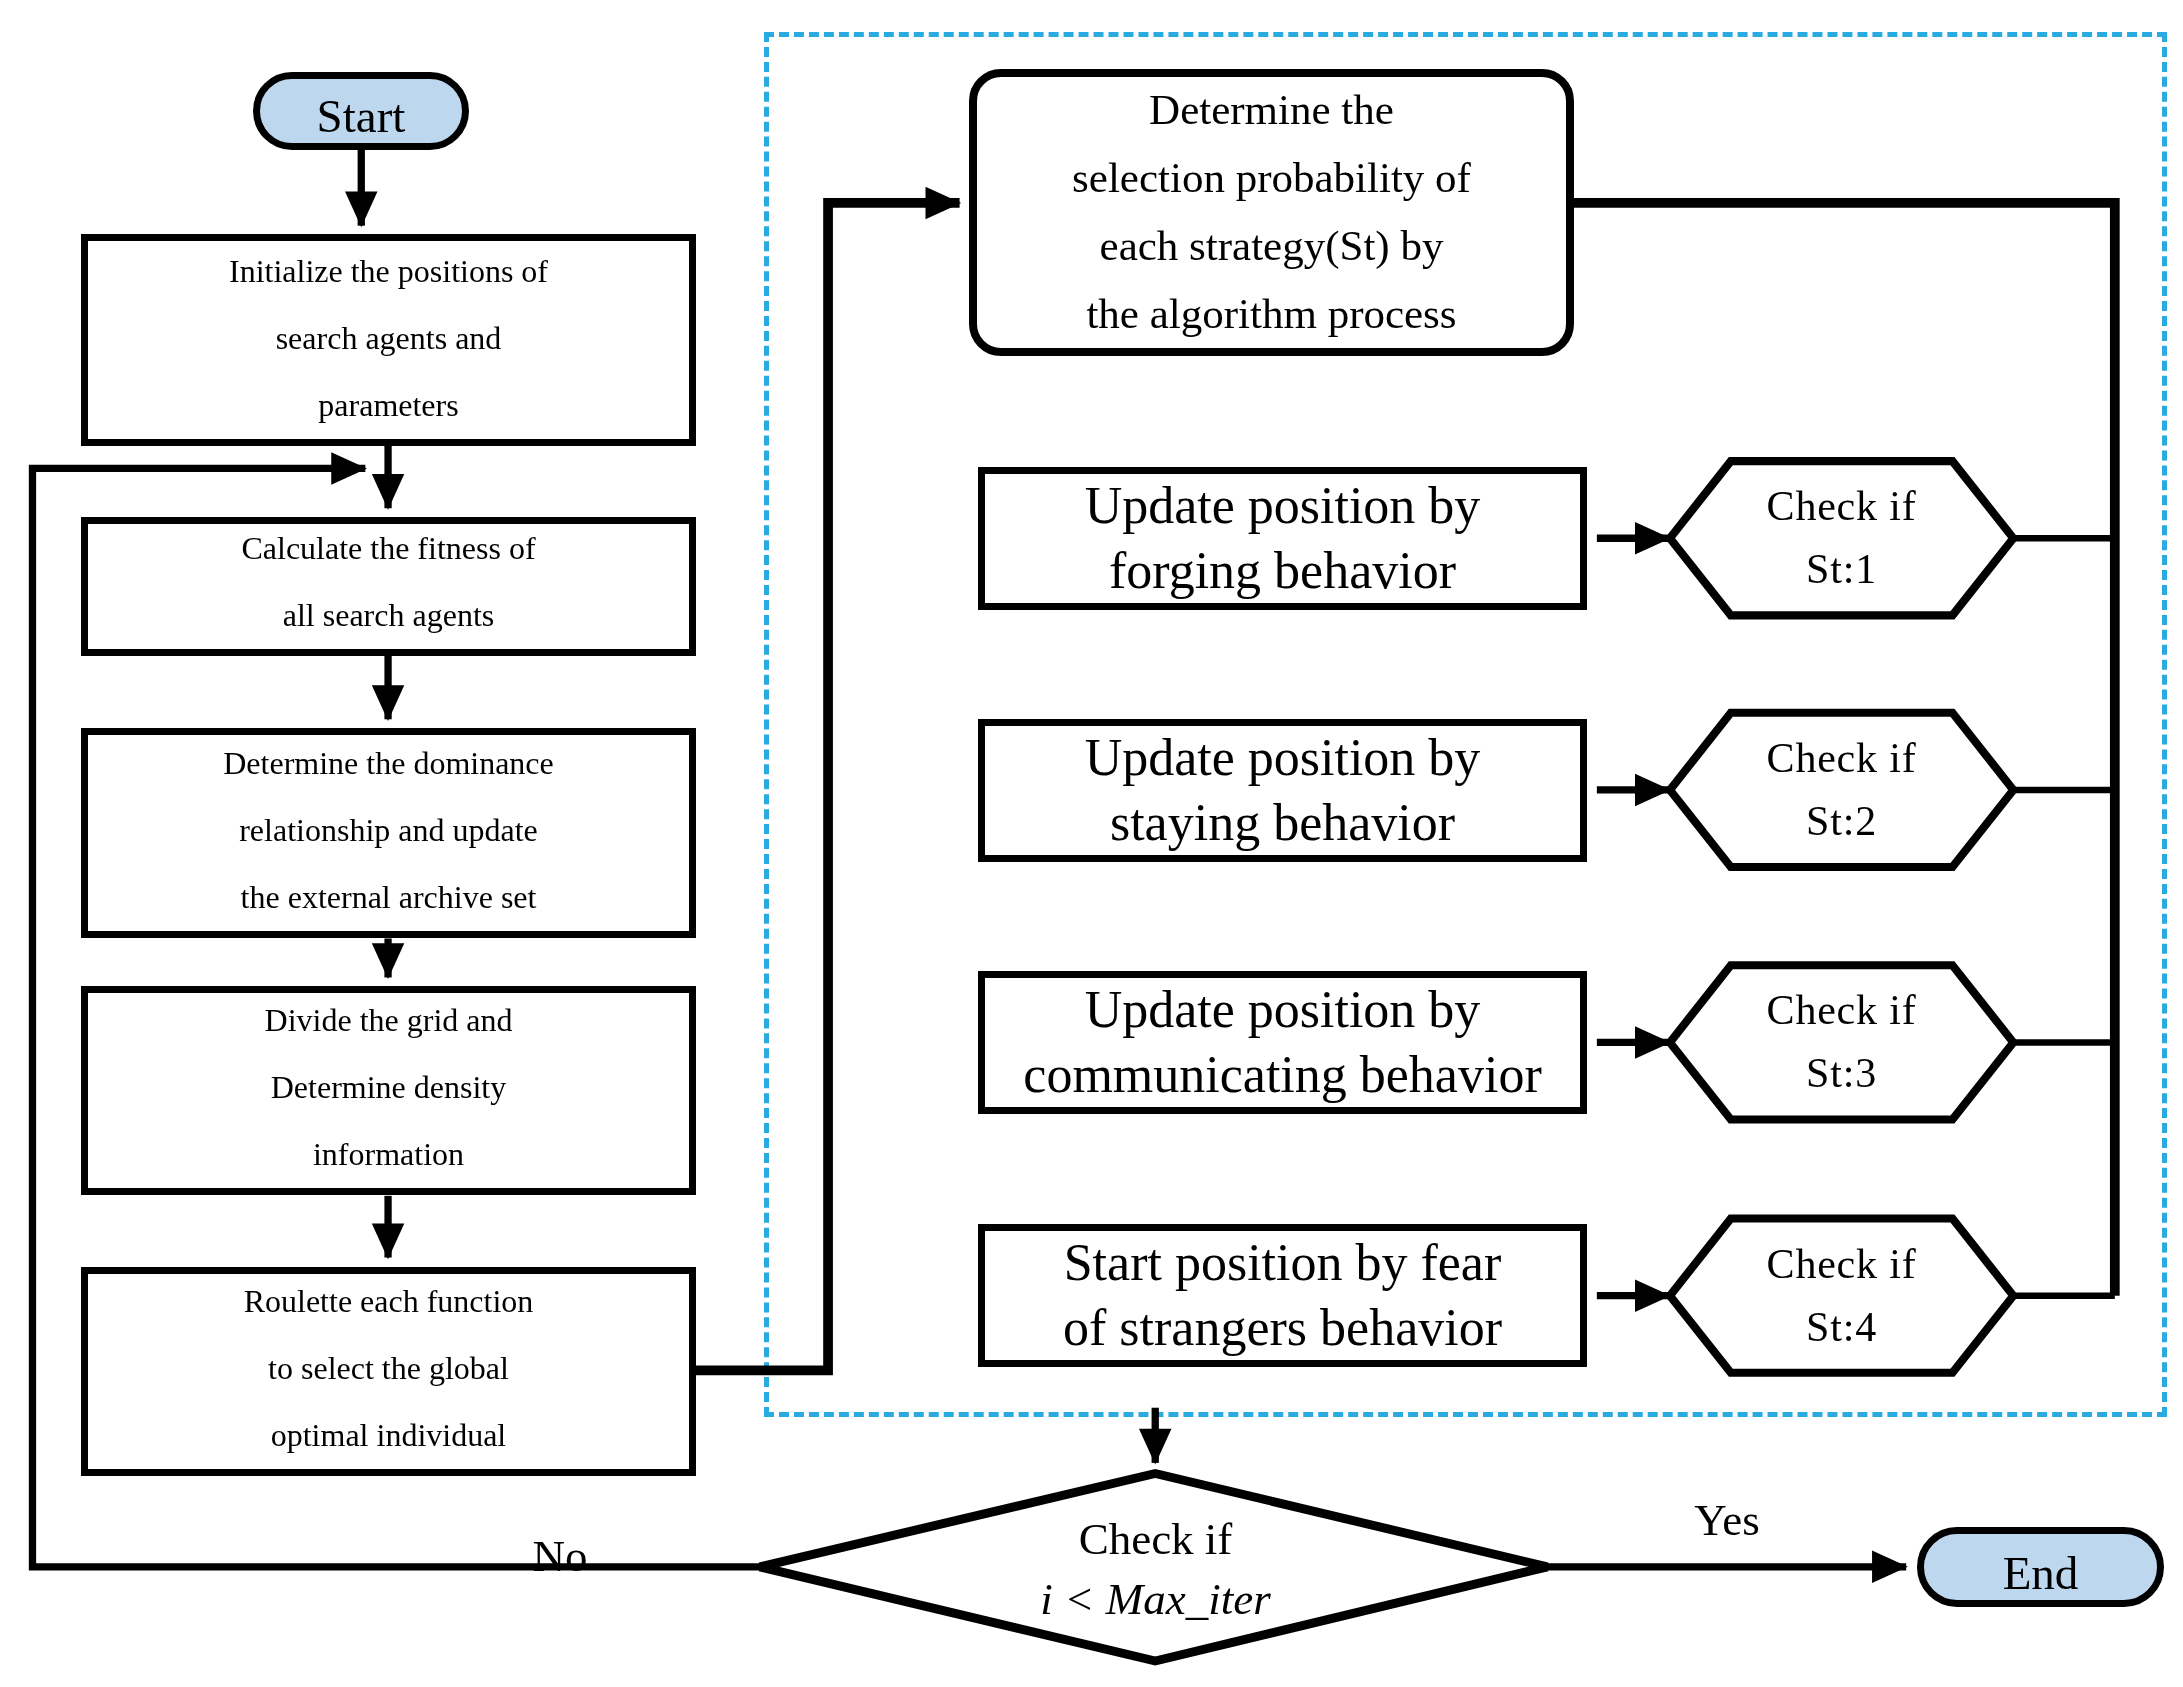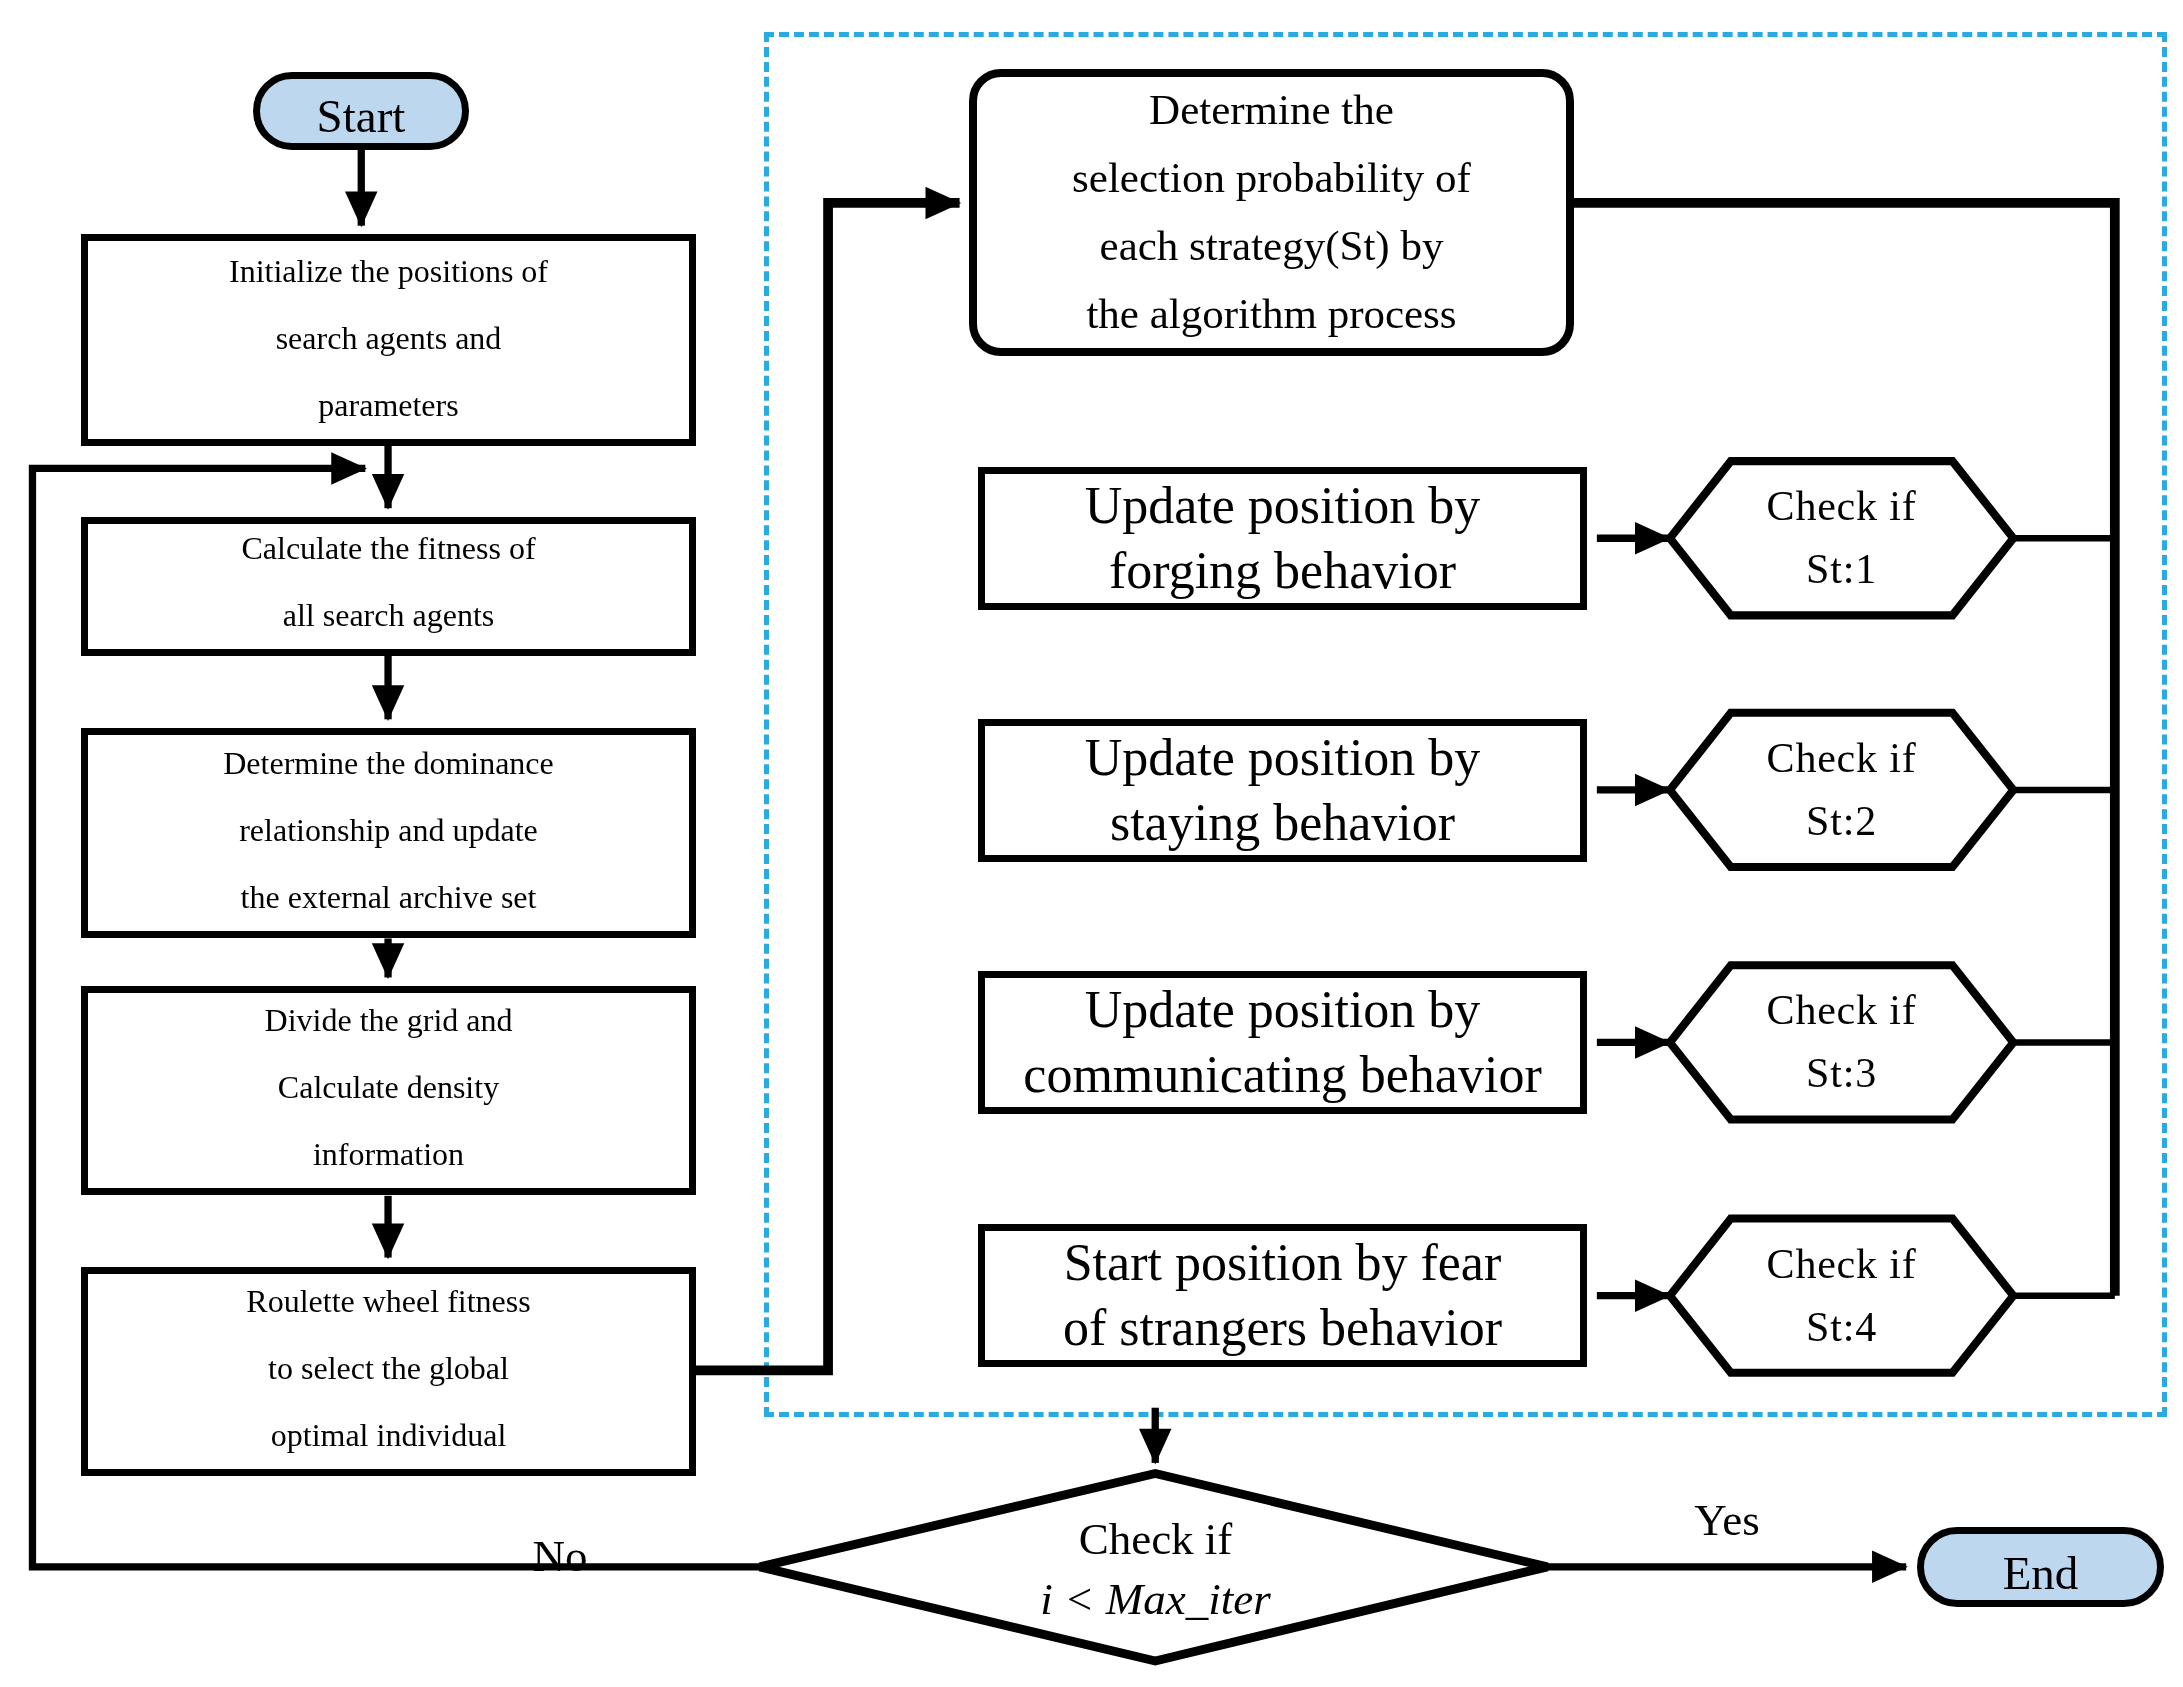--- a/index.html
+++ b/index.html
@@ -120,25 +120,25 @@
     <span>Calculate the fitness of
 all search agents</span>
   </div>
   <div class="node proc" style="left:81px;top:728px;width:615px;height:210px;">
     <span>Determine the dominance
 relationship and update
 the external archive set</span>
   </div>
   <div class="node proc" style="left:81px;top:986px;width:615px;height:209px;">
     <span>Divide the grid and
-Calculate density
+Determine density
 information</span>
   </div>
   <div class="node proc" style="left:81px;top:1267px;width:615px;height:209px;">
-    <span>Roulette wheel fitness
+    <span>Roulette each function
 to select the global
 optimal individual</span>
   </div>
 
   <div class="node rounded" style="left:969px;top:69px;width:605px;height:287px;">
     <span>Determine the
 selection probability of
 each strategy(St) by
 the algorithm process</span>
   </div>

